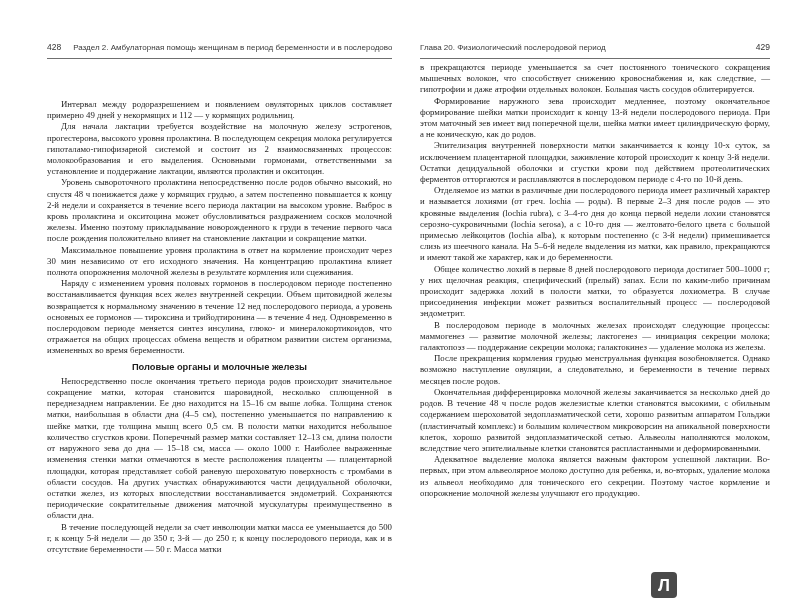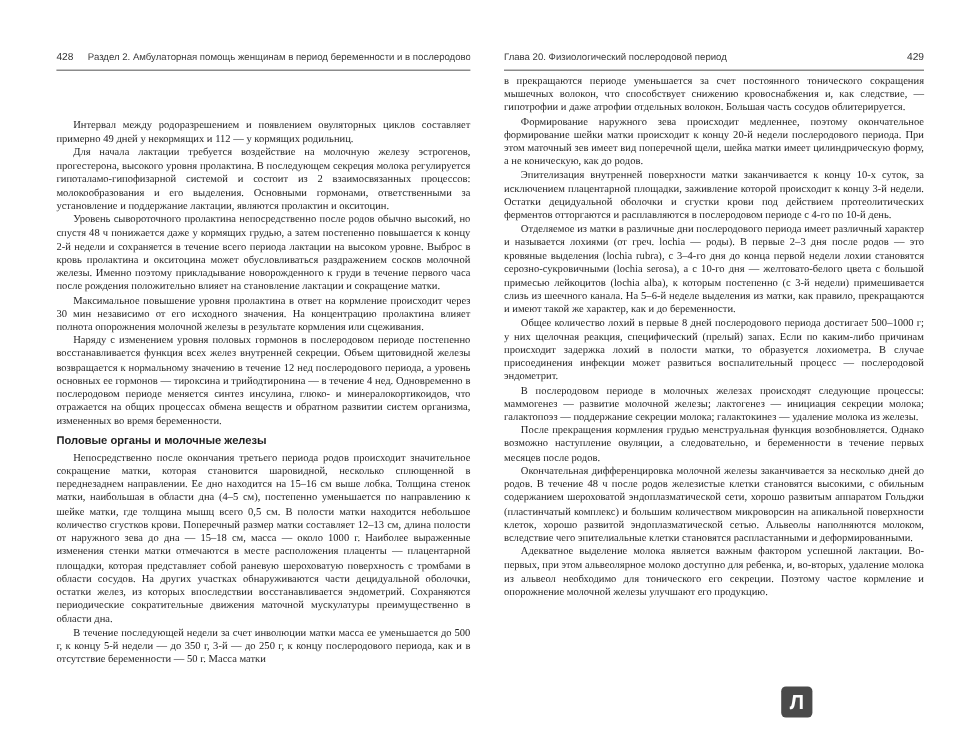--- a/index.html
+++ b/index.html
@@ -52,21 +52,21 @@
     text-indent: 14px;
   }
   .para.no-indent { text-indent: 0; }
 
   .section-heading {
     margin: 5px 0 3px 0;
     font-family: "Liberation Sans", sans-serif;
     font-weight: bold;
     font-size: 9.3px;
     color: #1e1e1e;
-    text-align: left;
+    text-align: center;
     text-indent: 0;
   }
 
   
   .watermark {
     position: absolute;
     left: 651px; top: 572px;
     width: 26px; height: 26px;
     background: #4a4a4a;
     border-radius: 4px;
@@ -103,21 +103,21 @@
     <p class="para">Уровень сывороточного пролактина непосредственно после родов обычно высокий, но спустя 48 ч понижается даже у кормящих грудью, а затем постепенно повышается к концу 2-й недели и сохраняется в течение всего периода лактации на высоком уровне. Выброс в кровь пролактина и окситоцина может обусловливаться раздражением сосков молочной железы. Именно поэтому прикладывание новорожденного к груди в течение первого часа после рождения положительно влияет на становление лактации и сокращение матки.</p>
     <p class="para">Максимальное повышение уровня пролактина в ответ на кормление происходит через 30 мин независимо от его исходного значения. На концентрацию пролактина влияет полнота опорожнения молочной железы в результате кормления или сцеживания.</p>
     <p class="para">Наряду с изменением уровня половых гормонов в послеродовом периоде постепенно восстанавливается функция всех желез внутренней секреции. Объем щитовидной железы возвращается к нормальному значению в течение 12 нед послеродового периода, а уровень основных ее гормонов — тироксина и трийодтиронина — в течение 4 нед. Одновременно в послеродовом периоде меняется синтез инсулина, глюко- и минералокортикоидов, что отражается на общих процессах обмена веществ и обратном развитии систем организма, измененных во время беременности.</p>
     <h3 class="section-heading">Половые органы и молочные железы</h3>
     <p class="para">Непосредственно после окончания третьего периода родов происходит значительное сокращение матки, которая становится шаровидной, несколько сплющенной в переднезаднем направлении. Ее дно находится на 15–16 см выше лобка. Толщина стенок матки, наибольшая в области дна (4–5 см), постепенно уменьшается по направлению к шейке матки, где толщина мышц всего 0,5 см. В полости матки находится небольшое количество сгустков крови. Поперечный размер матки составляет 12–13 см, длина полости от наружного зева до дна — 15–18 см, масса — около 1000 г. Наиболее выраженные изменения стенки матки отмечаются в месте расположения плаценты — плацентарной площадки, которая представляет собой раневую шероховатую поверхность с тромбами в области сосудов. На других участках обнаруживаются части децидуальной оболочки, остатки желез, из которых впоследствии восстанавливается эндометрий. Сохраняются периодические сократительные движения маточной мускулатуры преимущественно в области дна.</p>
     <p class="para">В течение последующей недели за счет инволюции матки масса ее уменьшается до 500 г, к концу 5-й недели — до 350 г, 3-й — до 250 г, к концу послеродового периода, как и в отсутствие беременности — 50 г. Масса матки</p>
   </div>
 
   <div class="column right">
     <p class="para no-indent">в прекращаются периоде уменьшается за счет постоянного тонического сокращения мышечных волокон, что способствует снижению кровоснабжения и, как следствие, — гипотрофии и даже атрофии отдельных волокон. Большая часть сосудов облитерируется.</p>
-    <p class="para">Формирование наружного зева происходит медленнее, поэтому окончательное формирование шейки матки происходит к концу 20-й недели послеродового периода. При этом маточный зев имеет вид поперечной щели, шейка матки имеет цилиндрическую форму, а не коническую, как до родов.</p>
+    <p class="para">Формирование наружного зева происходит медленнее, поэтому окончательное формирование шейки матки происходит к концу 13-й недели послеродового периода. При этом маточный зев имеет вид поперечной щели, шейка матки имеет цилиндрическую форму, а не коническую, как до родов.</p>
     <p class="para">Эпителизация внутренней поверхности матки заканчивается к концу 10-х суток, за исключением плацентарной площадки, заживление которой происходит к концу 3-й недели. Остатки децидуальной оболочки и сгустки крови под действием протеолитических ферментов отторгаются и расплавляются в послеродовом периоде с 4-го по 10-й день.</p>
     <p class="para">Отделяемое из матки в различные дни послеродового периода имеет различный характер и называется лохиями (от греч. lochia — роды). В первые 2–3 дня после родов — это кровяные выделения (lochia rubra), с 3–4-го дня до конца первой недели лохии становятся серозно-сукровичными (lochia serosa), а с 10-го дня — желтовато-белого цвета с большой примесью лейкоцитов (lochia alba), к которым постепенно (с 3-й недели) примешивается слизь из шеечного канала. На 5–6-й неделе выделения из матки, как правило, прекращаются и имеют такой же характер, как и до беременности.</p>
     <p class="para">Общее количество лохий в первые 8 дней послеродового периода достигает 500–1000 г; у них щелочная реакция, специфический (прелый) запах. Если по каким-либо причинам происходит задержка лохий в полости матки, то образуется лохиометра. В случае присоединения инфекции может развиться воспалительный процесс — послеродовой эндометрит.</p>
     <p class="para">В послеродовом периоде в молочных железах происходят следующие процессы: маммогенез — развитие молочной железы; лактогенез — инициация секреции молока; галактопоэз — поддержание секреции молока; галактокинез — удаление молока из железы.</p>
     <p class="para">После прекращения кормления грудью менструальная функция возобновляется. Однако возможно наступление овуляции, а следовательно, и беременности в течение первых месяцев после родов.</p>
     <p class="para">Окончательная дифференцировка молочной железы заканчивается за несколько дней до родов. В течение 48 ч после родов железистые клетки становятся высокими, с обильным содержанием шероховатой эндоплазматической сети, хорошо развитым аппаратом Гольджи (пластинчатый комплекс) и большим количеством микроворсин на апикальной поверхности клеток, хорошо развитой эндоплазматической сетью. Альвеолы наполняются молоком, вследствие чего эпителиальные клетки становятся распластанными и деформированными.</p>
     <p class="para">Адекватное выделение молока является важным фактором успешной лактации. Во-первых, при этом альвеолярное молоко доступно для ребенка, и, во-вторых, удаление молока из альвеол необходимо для тонического его секреции. Поэтому частое кормление и опорожнение молочной железы улучшают его продукцию.</p>
   </div>
 
   <div class="watermark">

